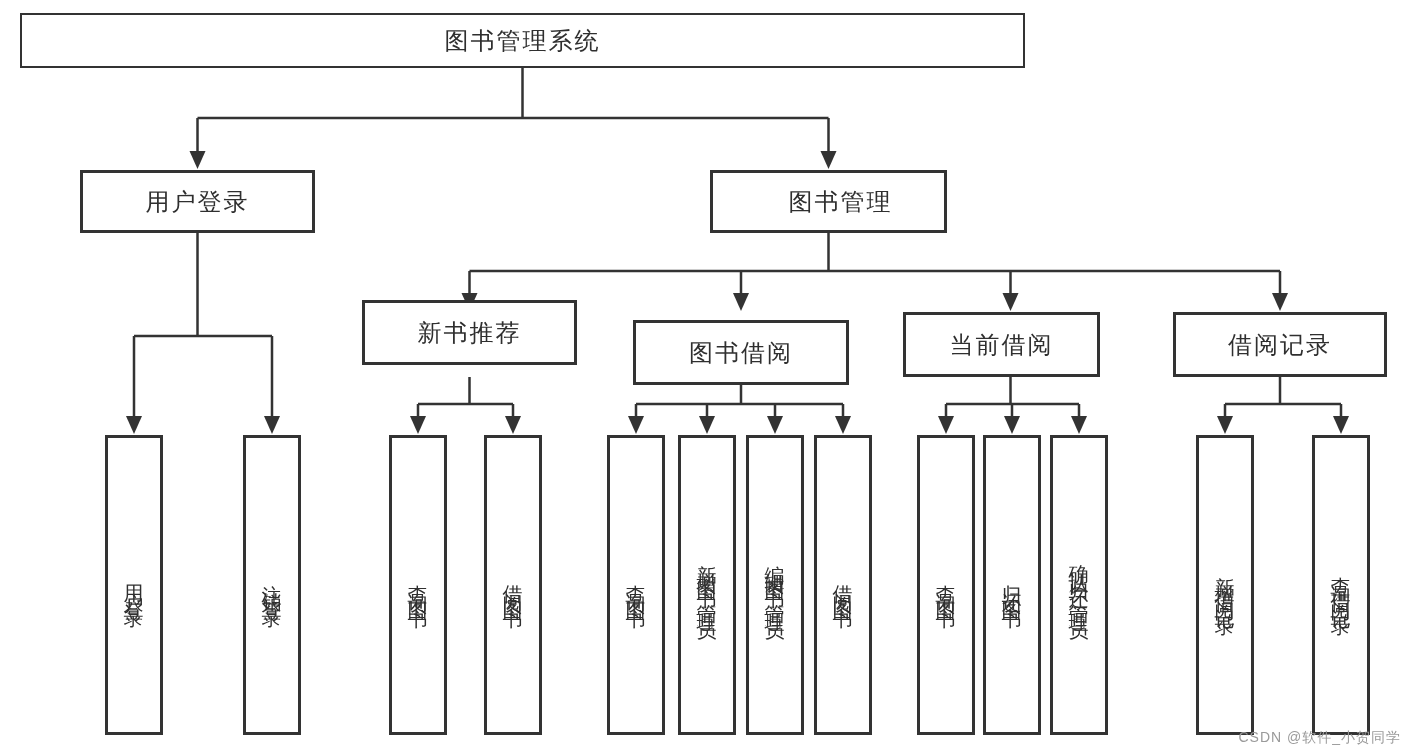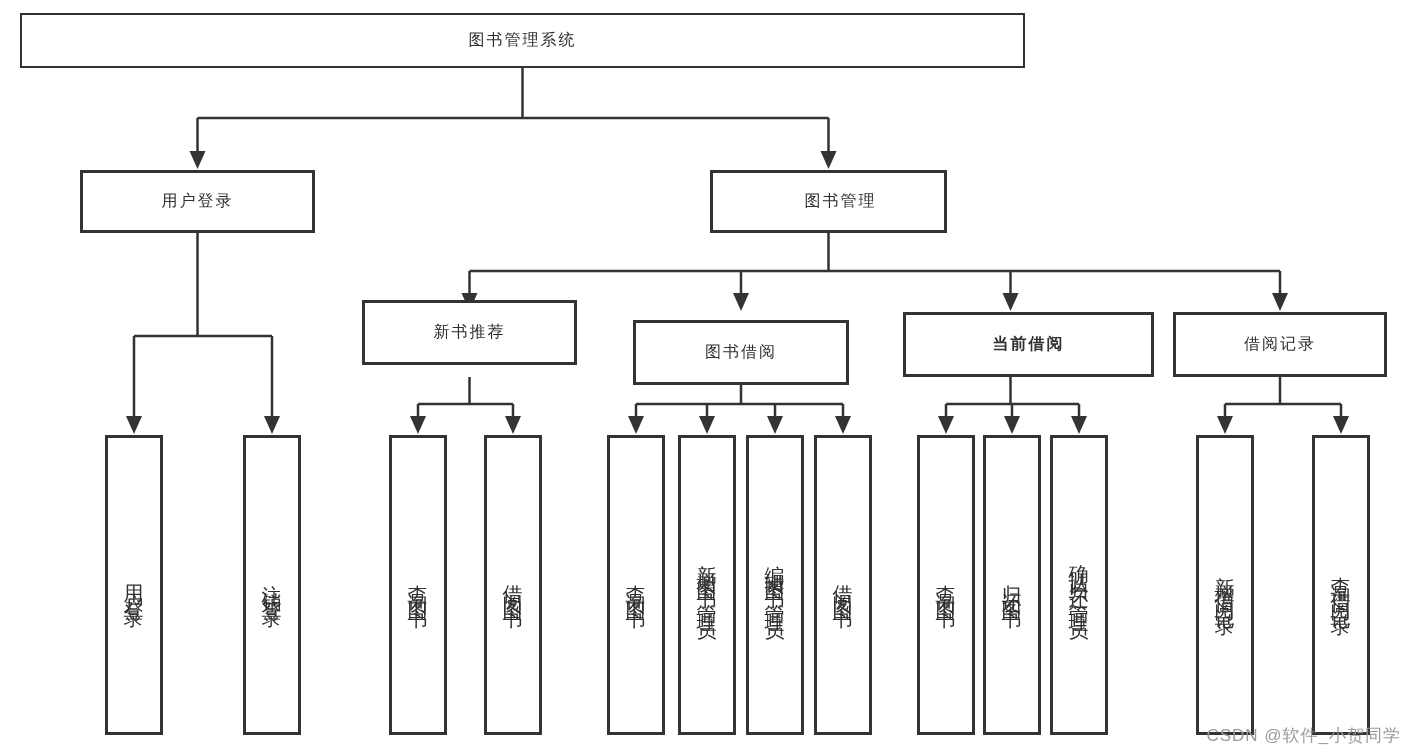--- a/index.html
+++ b/index.html
@@ -28,21 +28,21 @@
     fill: var(--line, #333333);
     stroke: none;
   }
   .hbox {
     position: absolute;
     border: 3px solid var(--line, #333333);
     background: #ffffff;
     display: flex;
     align-items: center;
     justify-content: center;
-    font-size: 16px;
+    font-size: 24px;
     letter-spacing: 2px;
     color: var(--text, #2f2f2f);
     white-space: nowrap;
   }
   .root {
     left: 20px; top: 13px; width: 1005px; height: 55px;
     border-width: 2.5px;
   }
   .vbox {
     position: absolute;
@@ -60,21 +60,21 @@
     writing-mode: vertical-rl;
     text-orientation: mixed;
     font-size: 20px;
     letter-spacing: 8px;
     line-height: 1;
   }
   .watermark {
     position: absolute;
     right: 4px;
     bottom: 0px;
-    font-size: 17px;
+    font-size: 14px;
     color: var(--watermark, #9a9a9a);
     letter-spacing: 1px;
     white-space: nowrap;
   }
 </style>
 </head>
 <body>
 
 <div class="canvas">
 
@@ -114,21 +114,21 @@
     <polygon points="1333,416 1349,416 1341,434"></polygon>
   </svg>
 
   <div class="hbox root">图书管理系统</div>
 
   <div class="hbox" style="left:80px; top:170px; width:235px; height:63px;">用户登录</div>
   <div class="hbox" style="left:710px; top:170px; width:237px; height:63px;padding-left:24px;">图书管理</div>
 
   <div class="hbox" style="left:362px; top:300px; width:215px; height:65px;">新书推荐</div>
   <div class="hbox" style="left:633px; top:320px; width:216px; height:65px;">图书借阅</div>
-  <div class="hbox" style="left:903px; top:312px; width:251px; height:65px;font-weight:bold;">当前借阅</div>
+  <div class="hbox" style="left:903px; top:312px; width:197px; height:65px;">当前借阅</div>
   <div class="hbox" style="left:1173px; top:312px; width:214px; height:65px;">借阅记录</div>
 
   <div class="vbox" style="left:105px;">
     <span>用户登录</span>
   </div>
   <div class="vbox" style="left:243px;">
     <span>注销登录</span>
   </div>
 
   <div class="vbox" style="left:389px;">

